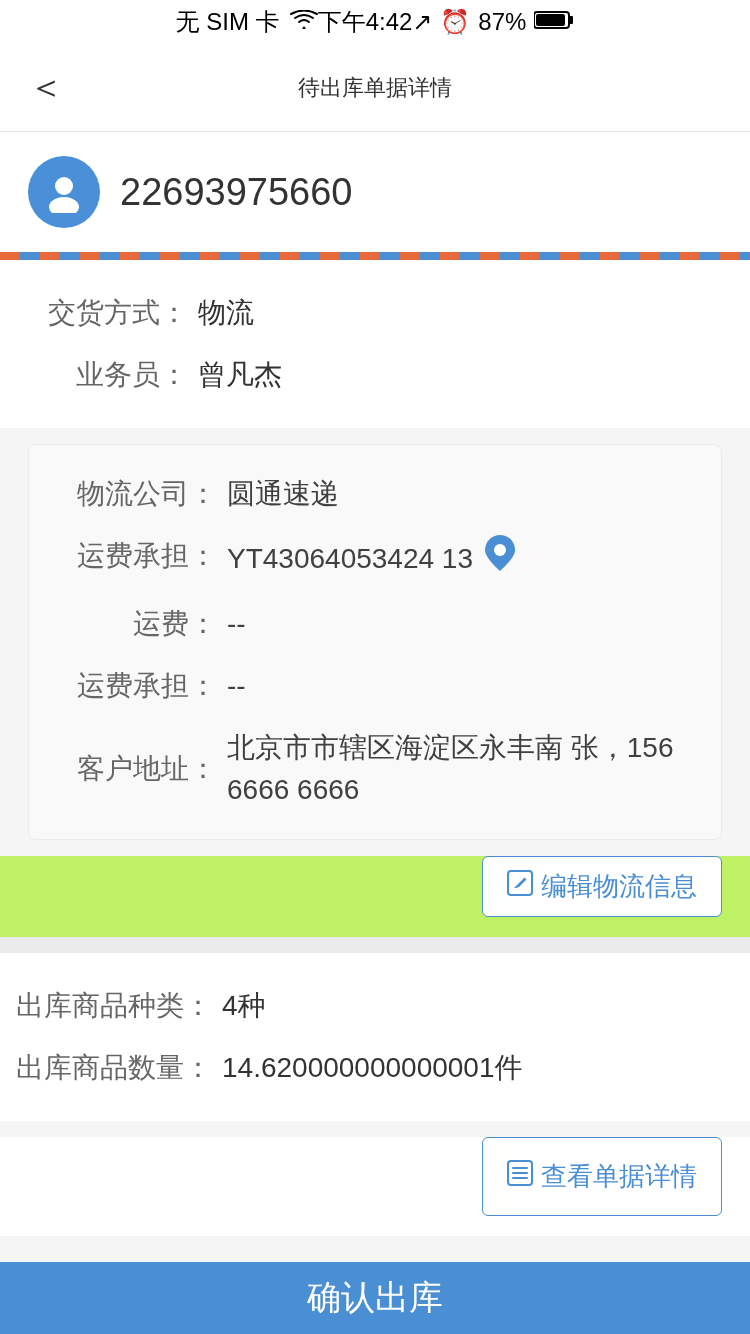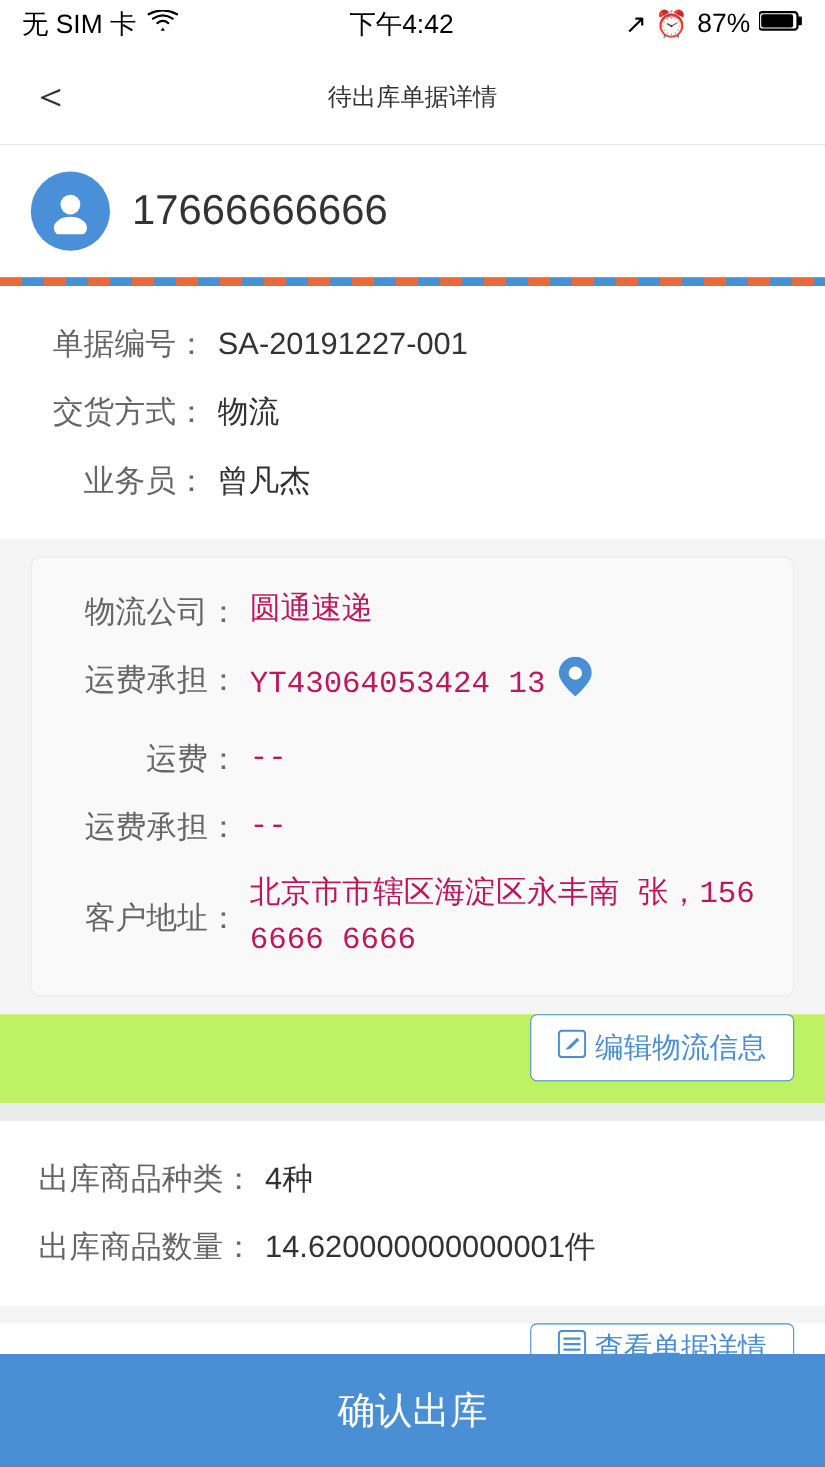--- a/index.html
+++ b/index.html
@@ -12,21 +12,21 @@
       overflow-x: hidden;
       font-size: 28px;
     }
 
     
     .status-bar {
       background: #fff;
       height: 44px;
       display: flex;
       align-items: center;
-      justify-content: space-between;
+      justify-content: center;
       padding: 0 20px;
       font-size: 24px;
       color: #000;
     }
     .status-left {
       display: flex;
       align-items: center;
       gap: 10px;
       font-size: 24px;
     }
@@ -148,26 +148,25 @@
       align-items: center;
     }
     .logistics-label {
       color: #666;
       min-width: 160px;
       text-align: right;
       flex-shrink: 0;
       margin-right: 10px;
     }
     .logistics-value {
-      color: #be185d;
+      color: #404040;
       flex: 1;
       display: flex;
       align-items: center;
       gap: 12px;
-      font-family: Liberation Mono, monospace;
     }
     .location-icon {
       color: #4a8ed4;
       font-size: 30px;
     }
 
     
     .action-row {
       display: flex;
       justify-content: flex-end;
@@ -189,58 +188,58 @@
 
     
     .section-divider {
       height: 16px;
       background: #ebebeb;
     }
 
     
     .goods-section {
       background: #fff;
-      padding: 32px 35px;
+      padding: 32px 16px;
       margin-bottom: 16px;
     }
 
     
     .view-detail-row {
       display: flex;
       justify-content: flex-end;
       padding: 0 28px 20px 28px;
       background: #fff;
     }
     .view-detail-btn {
       display: flex;
       align-items: center;
       gap: 8px;
       color: #4a8ed4;
       font-size: 26px;
       border: 1.5px solid #4a8ed4;
       border-radius: 6px;
-      padding: 4px 24px;
+      padding: 21px 24px;
       background: #fff;
       cursor: pointer;
     }
 
     
     .bottom-spacer {
       height: 200px;
       background: #f5f5f5;
     }
 
     
     .confirm-bar {
       position: fixed;
       bottom: 0;
       left: 0;
       width: 750px;
       background: #4a8ed4;
-      height: 103px;
+      height: 72px;
       display: flex;
       align-items: center;
       justify-content: center;
       cursor: pointer;
     }
     .confirm-text {
       color: #fff;
       font-size: 34px;
       font-weight: 500;
     }
@@ -284,30 +283,26 @@
 
 <div class="content">
 
   <div class="user-header">
     <div class="user-avatar">
       <svg width="42" height="42" viewBox="0 0 42 42" fill="none">
         <circle cx="21" cy="15" r="9" fill="white"></circle>
         <ellipse cx="21" cy="36" rx="15" ry="10" fill="white"></ellipse>
       </svg>
     </div>
-    <span class="user-phone">17666666666</span>
+    <span class="user-phone">22693975660</span>
   </div>
 
   <div class="dashed-divider"></div>
 
   <div class="info-section">
-    <div class="info-row">
-      <span class="info-label">单据编号：</span>
-      <span class="info-value">SA-20191227-001</span>
-    </div>
     <div class="info-row">
       <span class="info-label">交货方式：</span>
       <span class="info-value">物流</span>
     </div>
     <div class="info-row">
       <span class="info-label">业务员：</span>
       <span class="info-value">曾凡杰</span>
     </div>
   </div>
 

